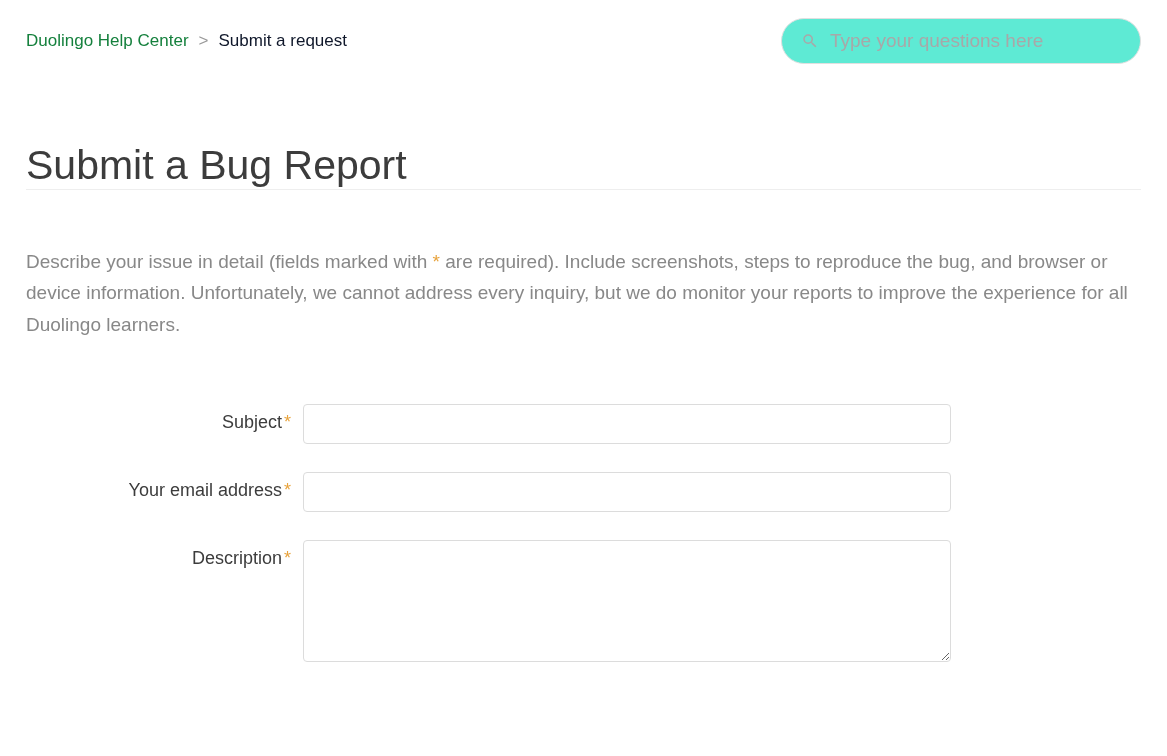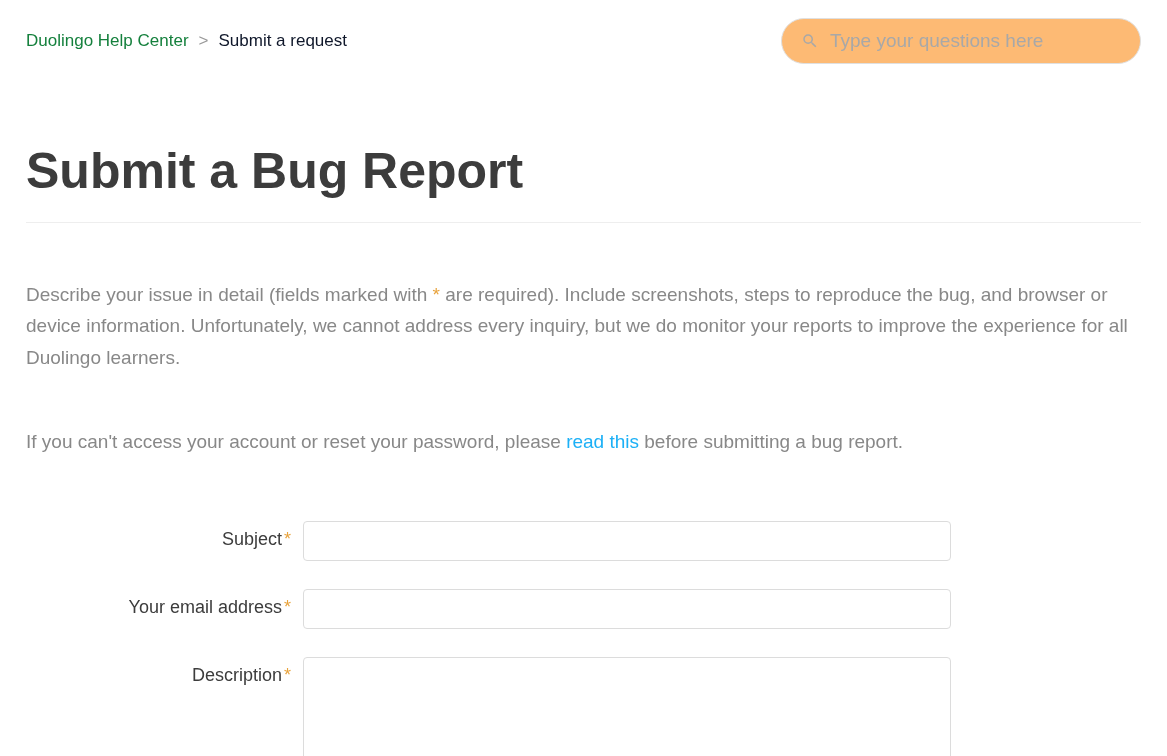--- a/index.html
+++ b/index.html
@@ -45,43 +45,42 @@
     }
     .search-input {
       width: 100%;
       height: 46px;
       border: 1px solid #e0e0e0;
       border-radius: 28px;
       padding: 0 20px 0 48px;
       font-size: 19px;
       color: #555;
       outline: none;
-      background: #fdba74;
+      background: #5eead4;
     }
     .search-input::placeholder {
       color: #a8a8a8;
     }
     .search-icon {
       position: absolute;
       left: 20px;
       top: 50%;
       transform: translateY(-50%);
       width: 18px;
       height: 18px;
       color: #a8a8a8;
     }
     .main {
       padding: 0 26px;
     }
     .page-title {
-      font-size: 50px;
-      font-weight: 700;
+      font-size: 41px;
+      font-weight: 400;
       color: #3c3c3c;
       margin-top: 78px;
-      padding-bottom: 22px;
       border-bottom: 1px solid #eeeeee;
     }
     .intro {
       margin-top: 56px;
       font-size: 19px;
       line-height: 1.65;
       color: #888;
     }
     .intro .asterisk {
       color: #e8a33d;
@@ -158,23 +157,20 @@
   </div>
 </div>
 
 <div class="main">
   <h1 class="page-title">Submit a Bug Report</h1>
 
   <p class="intro">
     <span>Describe your issue in detail (fields marked with </span><span class="asterisk">*</span><span> are required). Include screenshots, steps to reproduce the bug, and browser or device information. Unfortunately, we cannot address every inquiry, but we do monitor your reports to improve the experience for all Duolingo learners.</span>
   </p>
 
-  <p class="access-note">
-    <span>If you can't access your account or reset your password, please </span><a href="#">read this</a><span> before submitting a bug report.</span>
-  </p>
 
   <div class="form">
     <div class="form-row">
       <div class="form-label-wrap">
         <span>Subject</span><span class="req">*</span>
       </div>
       <input type="text" class="text-input" style="">
     </div>
 
     <div class="form-row">

